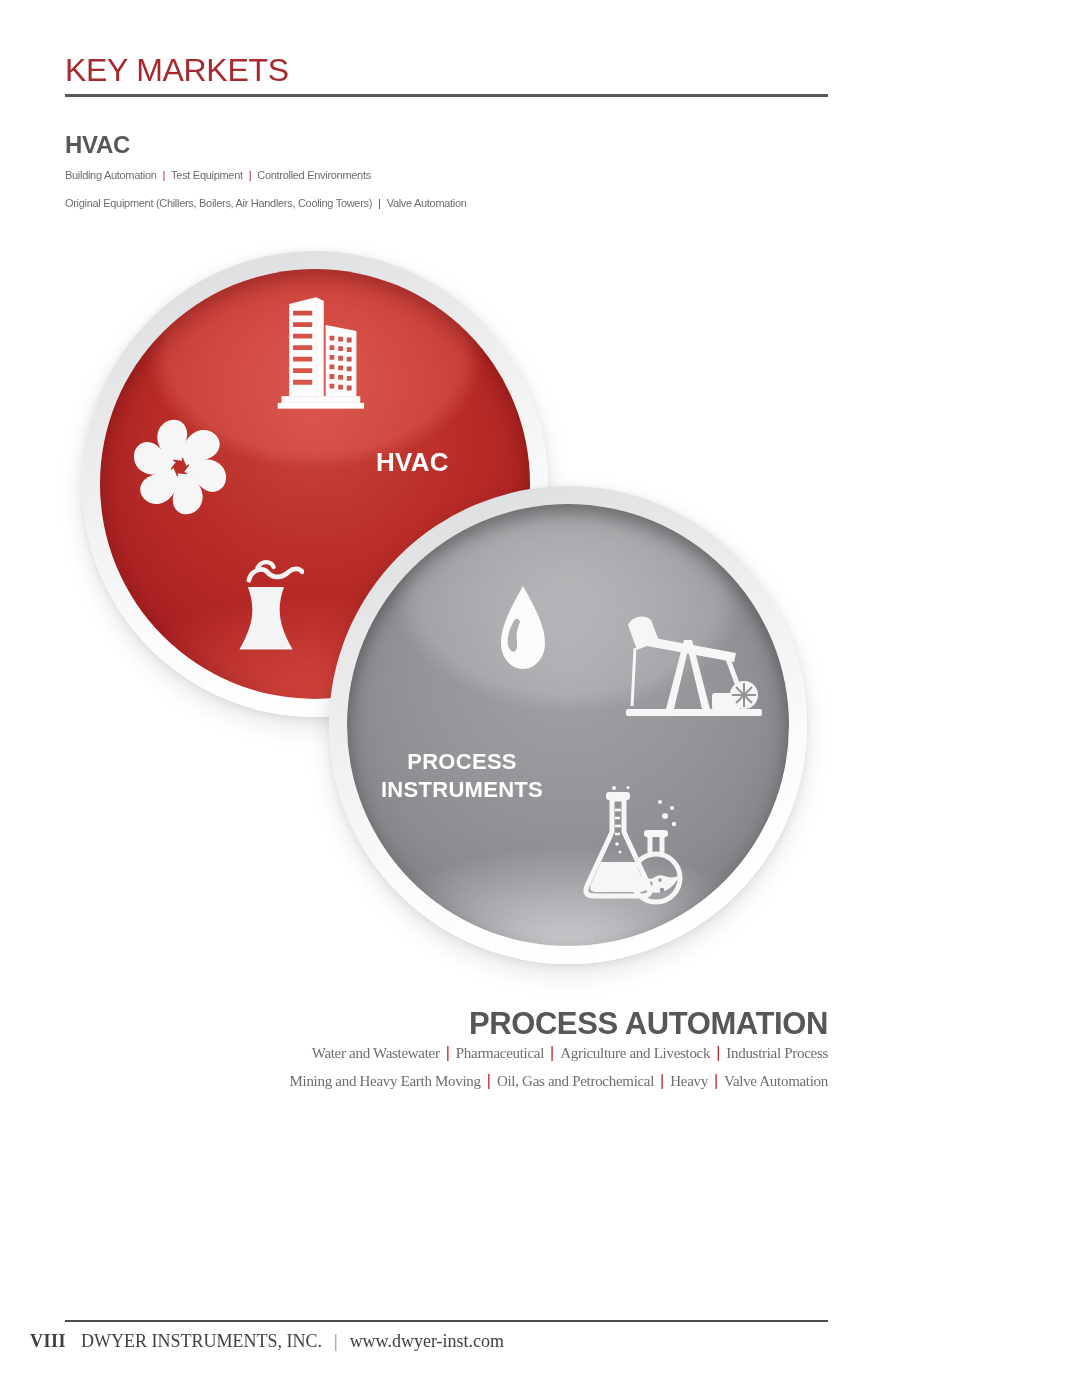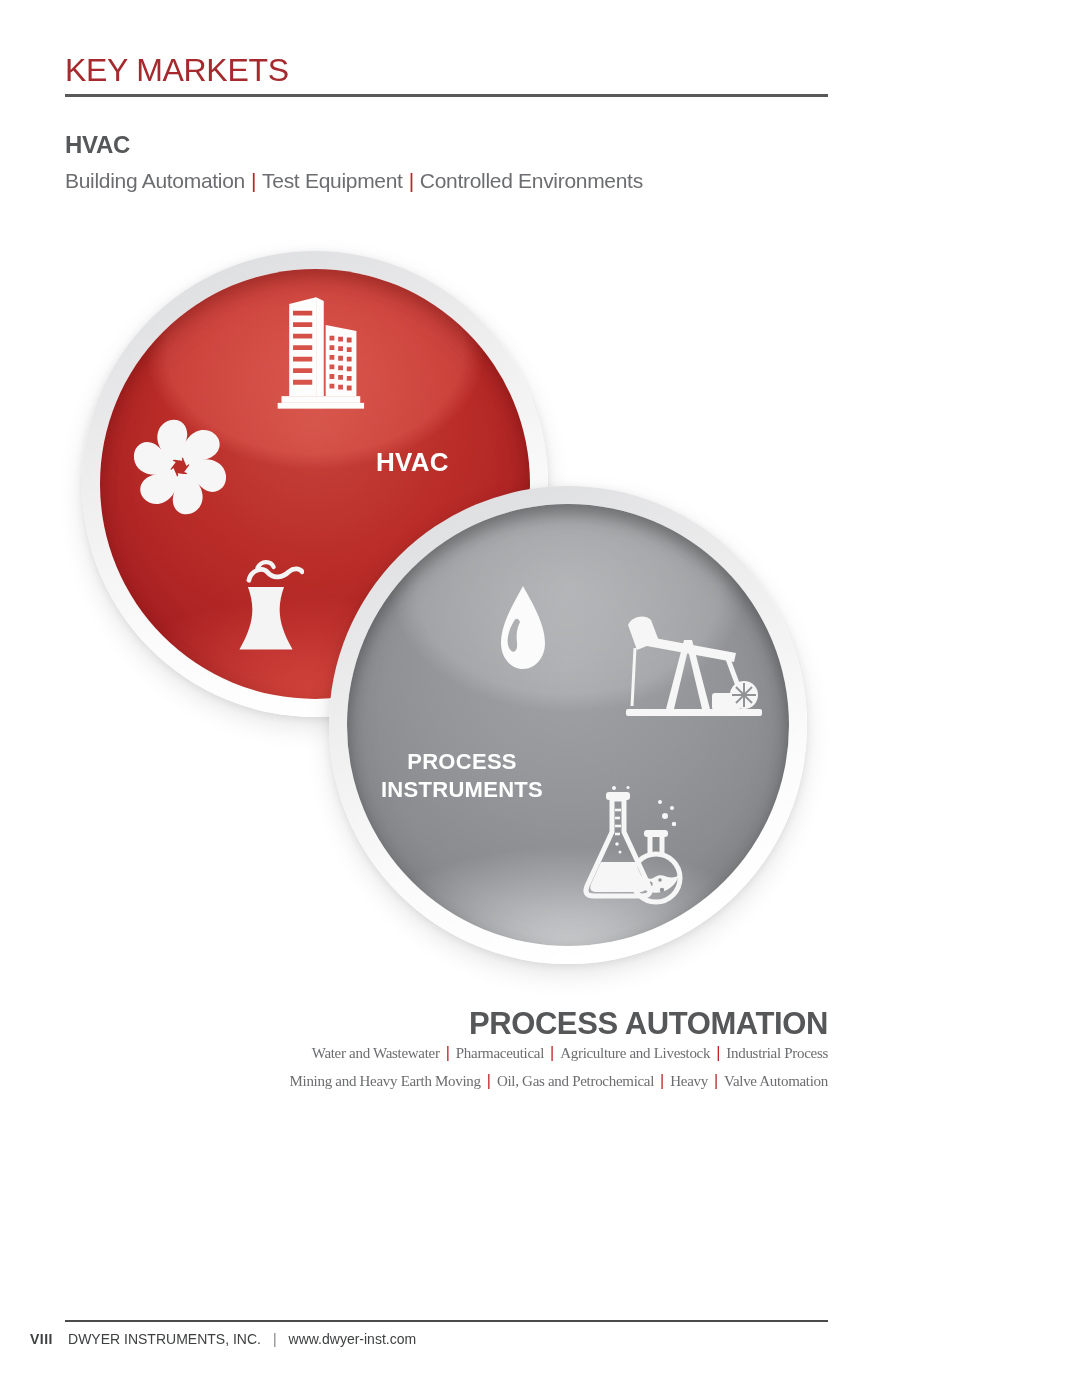--- a/index.html
+++ b/index.html
@@ -11,21 +11,21 @@
   .title{
     position:absolute;left:65px;top:52px;margin:0;
     font-size:32px;font-weight:500;letter-spacing:-0.3px;color:#a5292d;
   }
   .title-rule{position:absolute;left:65px;top:94px;width:763px;height:3px;background:#59595c;}
   
   .hvac-head{
     position:absolute;left:65px;top:131px;margin:0;
     font-size:24px;font-weight:bold;letter-spacing:-0.3px;color:#565759;
   }
-  .mline{position:absolute;left:65px;margin:0;font-size:21px;letter-spacing:-0.3px;color:#6c6d70;white-space:nowrap;text-align:center;}
+  .mline{position:absolute;left:65px;margin:0;font-size:11px;letter-spacing:-0.3px;color:#6c6d70;white-space:nowrap;text-align:center;}
   .mline.l1{top:169px;}
   .mline.l2{top:197px;}
   .pipe{color:#bf2126;padding:0 6px;}
   
   .ball{
     position:absolute;border-radius:50%;
     background:linear-gradient(160deg,#d9dadc 0%,#ededee 35%,#fbfbfb 65%,#ffffff 88%);
     box-shadow:0 10px 26px rgba(0,0,0,0.10), 0 2px 8px rgba(0,0,0,0.08);
   }
   .ball .core{position:absolute;left:18px;top:18px;right:18px;bottom:18px;border-radius:50%;}
@@ -53,35 +53,36 @@
   .pa-block{position:absolute;right:252px;text-align:right;white-space:nowrap;}
   .pa-head{
     position:absolute;right:252px;top:1006px;margin:0;
     font-size:31px;font-weight:bold;letter-spacing:-0.4px;color:#565759;
   }
   .pa-l1{top:1044px;}
   .pa-l2{top:1072px;}
   .pa-block .mline-inline{font-size:15px;letter-spacing:-0.3px;color:#6c6d70;font-family:Liberation Serif, serif;}
   
   .footer-rule{position:absolute;left:65px;top:1320px;width:763px;height:2px;background:#4a4b4d;}
-  .footer{position:absolute;left:30px;top:1331px;font-size:14px;color:#3f4042;white-space:nowrap;}
+  .footer{position:absolute;left:30px;top:1331px;font-size:18px;color:#3f4042;white-space:nowrap;font-family:Liberation Serif, serif;}
   .footer .pgnum{font-weight:bold;margin-right:15px;letter-spacing:0.5px;}
   .footer .fsep{color:#808285;margin:0 12px;}
   .footer a{color:#3f4042;text-decoration:none;}
 </style>
 </head>
 <body>
 
 <div class="page">
 
   <h1 class="title">KEY MARKETS</h1>
   <div class="title-rule"></div>
 
   <h2 class="hvac-head">HVAC</h2>
   <p class="mline l1"><span>Building Automation</span><span class="pipe">|</span><span>Test Equipment</span><span class="pipe">|</span><span>Controlled Environments</span></p>
+  <p class="mline l2"><span>Original Equipment (Chillers, Boilers, Air Handlers, Cooling Towers)</span><span class="pipe">|</span><span>Valve Automation</span></p>
 
   <div class="ball red-ball">
     <div class="core">
 
       <svg class="icon" style="left:170px;top:22px;" width="96" height="122" viewBox="0 0 100 124">
         <path fill="#fdfdfd" fill-rule="evenodd" d="M20,12 L48,5 L48,108 L20,108 Z
           M24,19 h20 v5 h-20 Z  M24,31 h20 v5 h-20 Z  M24,43 h20 v5 h-20 Z
           M24,55 h20 v5 h-20 Z  M24,67 h20 v5 h-20 Z  M24,79 h20 v5 h-20 Z  M24,91 h20 v5 h-20 Z"></path>
         <path fill="#fdfdfd" d="M48,5 L56,9 L56,108 L48,108 Z"></path>
         <path fill="#fdfdfd" fill-rule="evenodd" d="M58,34 L90,40 L90,108 L58,108 Z

